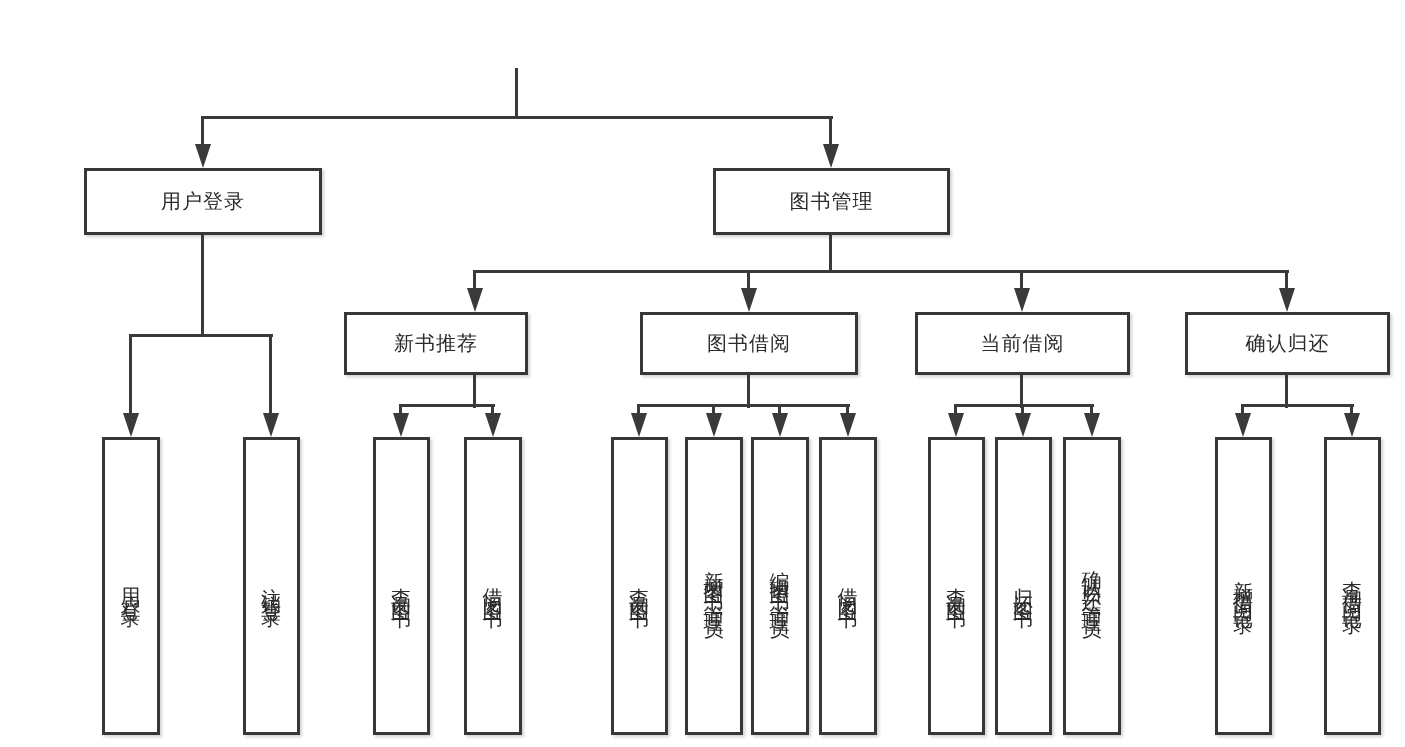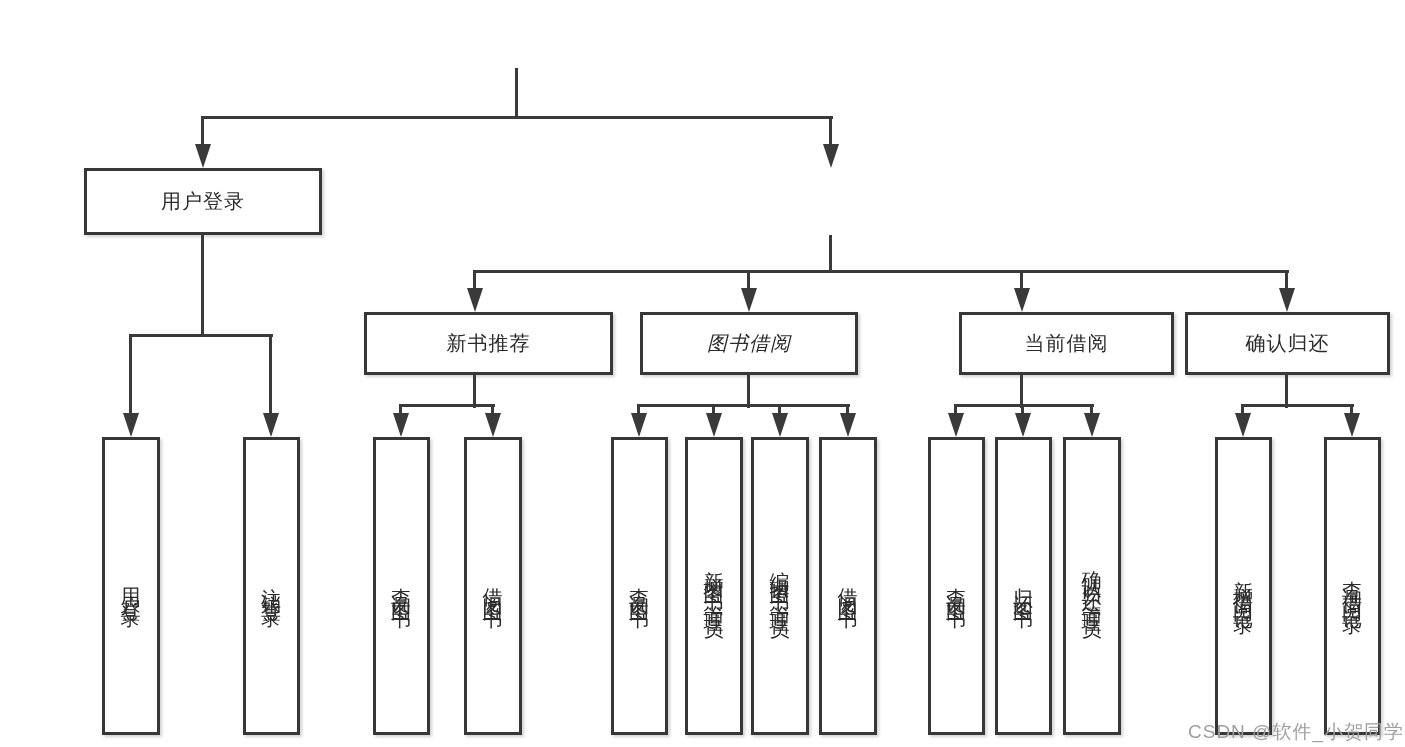--- a/index.html
+++ b/index.html
@@ -60,28 +60,31 @@
 </style>
 </head>
 <body>
 
 <div id="canvas">
 
 
   <div class="box" style="left:84px;top:168px;width:238px;height:67px;">
     <span>用户登录</span>
   </div>
+  <div class="box" style="left:713px;top:168px;width:237px;height:67px;">
+    <span>图书管理</span>
+  </div>
 
-  <div class="box" style="left:364px;top:312px;width:249px;height:63px;">
+  <div class="box" style="left:344px;top:312px;width:184px;height:63px;">
     <span>新书推荐</span>
   </div>
-  <div class="box" style="left:640px;top:312px;width:218px;height:63px;font-style:italic;">
+  <div class="box" style="left:640px;top:312px;width:218px;height:63px;">
     <span>图书借阅</span>
   </div>
-  <div class="box" style="left:915px;top:312px;width:215px;height:63px;margin-left:44px;">
+  <div class="box" style="left:915px;top:312px;width:215px;height:63px;">
     <span>当前借阅</span>
   </div>
   <div class="box" style="left:1185px;top:312px;width:205px;height:63px;">
     <span>确认归还</span>
   </div>
 
   <div class="leaf" style="left:102px;top:437px;width:58px;height:298px;">
     <span class="v-text">用户登录</span>
   </div>
   <div class="leaf" style="left:243px;top:437px;width:57px;height:298px;">
@@ -177,15 +180,14 @@
   <div class="vline" style="left:1090px;top:406px;height:14px;"></div>
   <div class="arrow" style="left:1084px;top:413px;"></div>
 
   <div class="vline" style="left:1285px;top:375px;height:33px;"></div>
   <div class="hline" style="left:1241px;top:404px;width:113px;"></div>
   <div class="vline" style="left:1241px;top:406px;height:14px;"></div>
   <div class="arrow" style="left:1235px;top:413px;"></div>
   <div class="vline" style="left:1350px;top:406px;height:14px;"></div>
   <div class="arrow" style="left:1344px;top:413px;"></div>
 
-  <div class="watermark">CSDN @软件_小贺同学</div>
 
 </div>
 
 </body></html>

